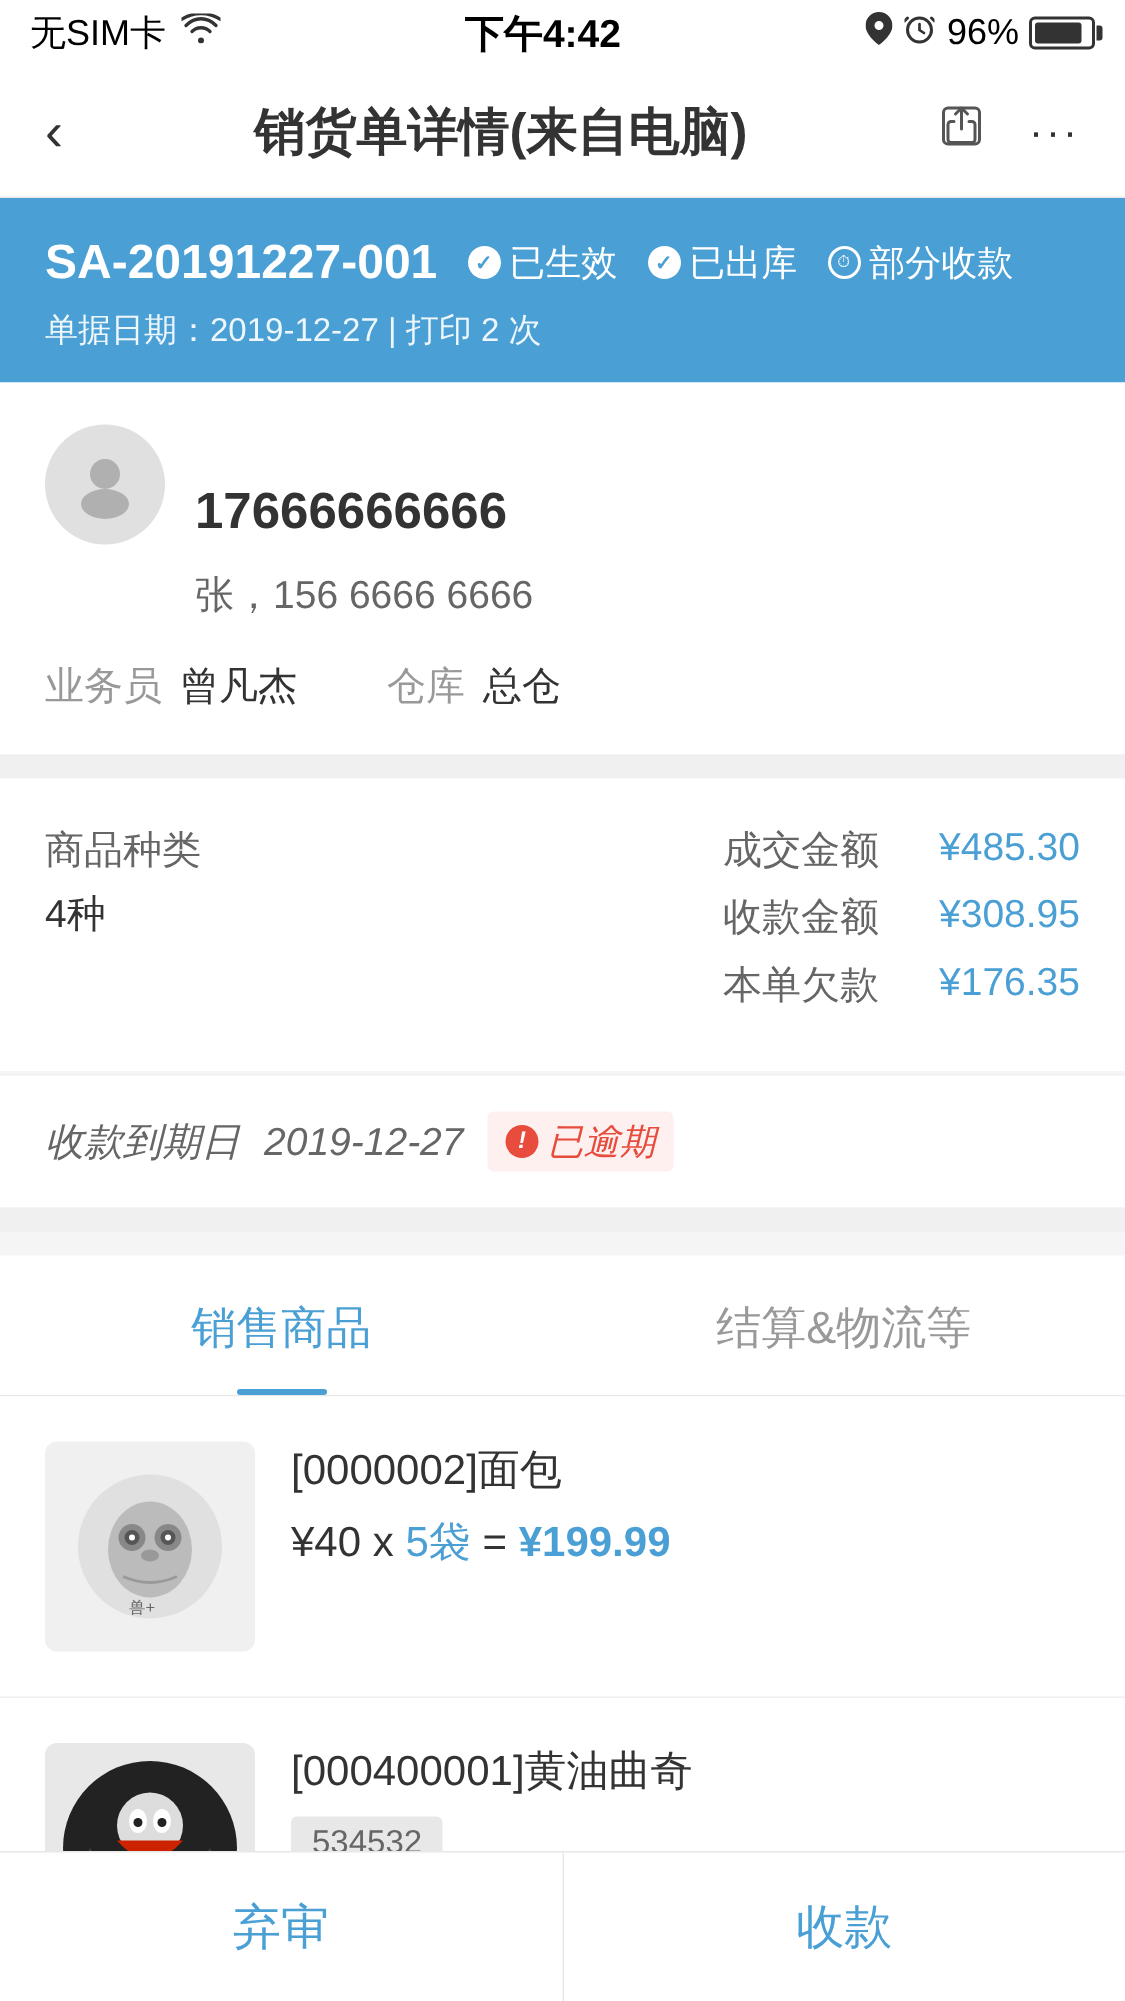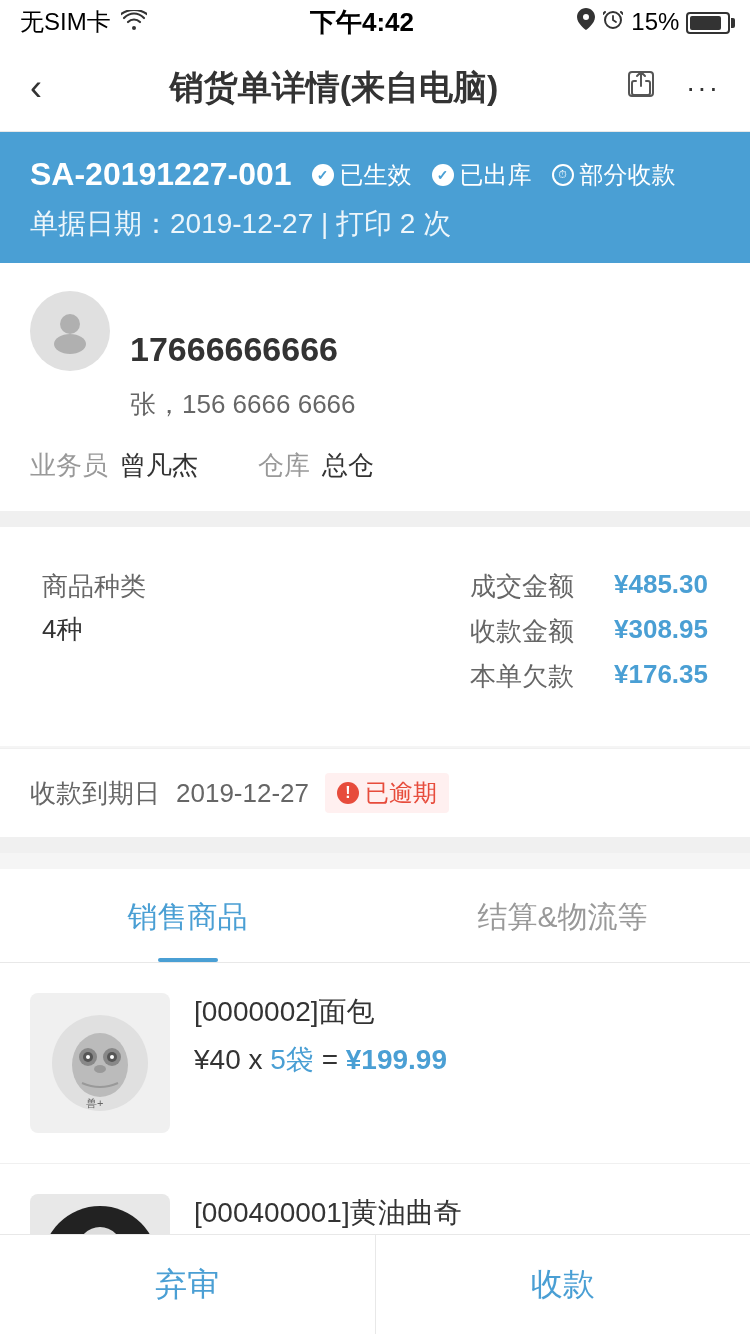--- a/index.html
+++ b/index.html
@@ -126,21 +126,21 @@
       height: 22px;
       border: 2px solid #fff;
       border-radius: 50%;
       display: inline-flex;
       align-items: center;
       justify-content: center;
       font-size: 11px;
       color: #fff;
     }
     .order-date-row {
-      font-size: 28px;
+      font-size: 22px;
       color: rgba(255,255,255,0.9);
     }
 
     
     .customer-section {
       background: #fff;
       padding: 28px 30px;
       margin-top: 0;
     }
     .customer-row {
@@ -185,49 +185,50 @@
 
     
     .divider {
       height: 16px;
       background: #f0f0f0;
     }
 
     
     .summary-section {
       background: #fff;
-      padding: 42px;
+      padding: 30px;
       display: flex;
       justify-content: space-between;
     }
     .summary-left { }
     .summary-label { font-size: 26px; color: #666; margin-bottom: 8px; }
     .summary-count { font-size: 26px; color: #333; font-weight: 500; }
     .summary-right { text-align: center; }
     .summary-row {
       display: flex;
       justify-content: space-between;
       gap: 40px;
       margin-bottom: 10px;
       font-size: 26px;
     }
     .summary-row-label { color: #666; }
-    .summary-row-value { color: #4a9fd4; font-weight: 700; }
+    .summary-row-value { color: #4a9fd4; font-weight: 400; }
 
     
     .due-section {
       background: #fff;
       padding: 24px 30px;
       margin-top: 2px;
       display: flex;
       align-items: center;
       gap: 16px;
       font-size: 26px;
       color: #666;
       border-top: 1px solid #f0f0f0;
+      font-style: italic;
     }
     .overdue-badge {
       background: #fff0f0;
       color: #e74c3c;
       border-radius: 4px;
       padding: 4px 12px;
       font-size: 24px;
       display: flex;
       align-items: center;
       gap: 6px;
@@ -387,21 +388,21 @@
       </svg>
     </span>
     <span>
       <svg width="20" height="22" viewBox="0 0 20 22" fill="#333">
         <circle cx="10" cy="12" r="8" stroke="#333" stroke-width="2" fill="none"></circle>
         <path d="M10 8v4l3 2" stroke="#333" stroke-width="1.8" stroke-linecap="round" fill="none"></path>
         <path d="M2 4L0 6M18 4l2 2" stroke="#333" stroke-width="2" stroke-linecap="round"></path>
       </svg>
     </span>
     <span>
-      <span>15%</span>
+      <span>96%</span>
       <div class="battery">
         <div class="battery-fill"></div>
       </div>
     </span>
   </div>
 </div>
 
 <div class="nav-bar">
   <div class="nav-back">‹</div>
   <div class="nav-title">销货单详情(来自电脑)</div>

